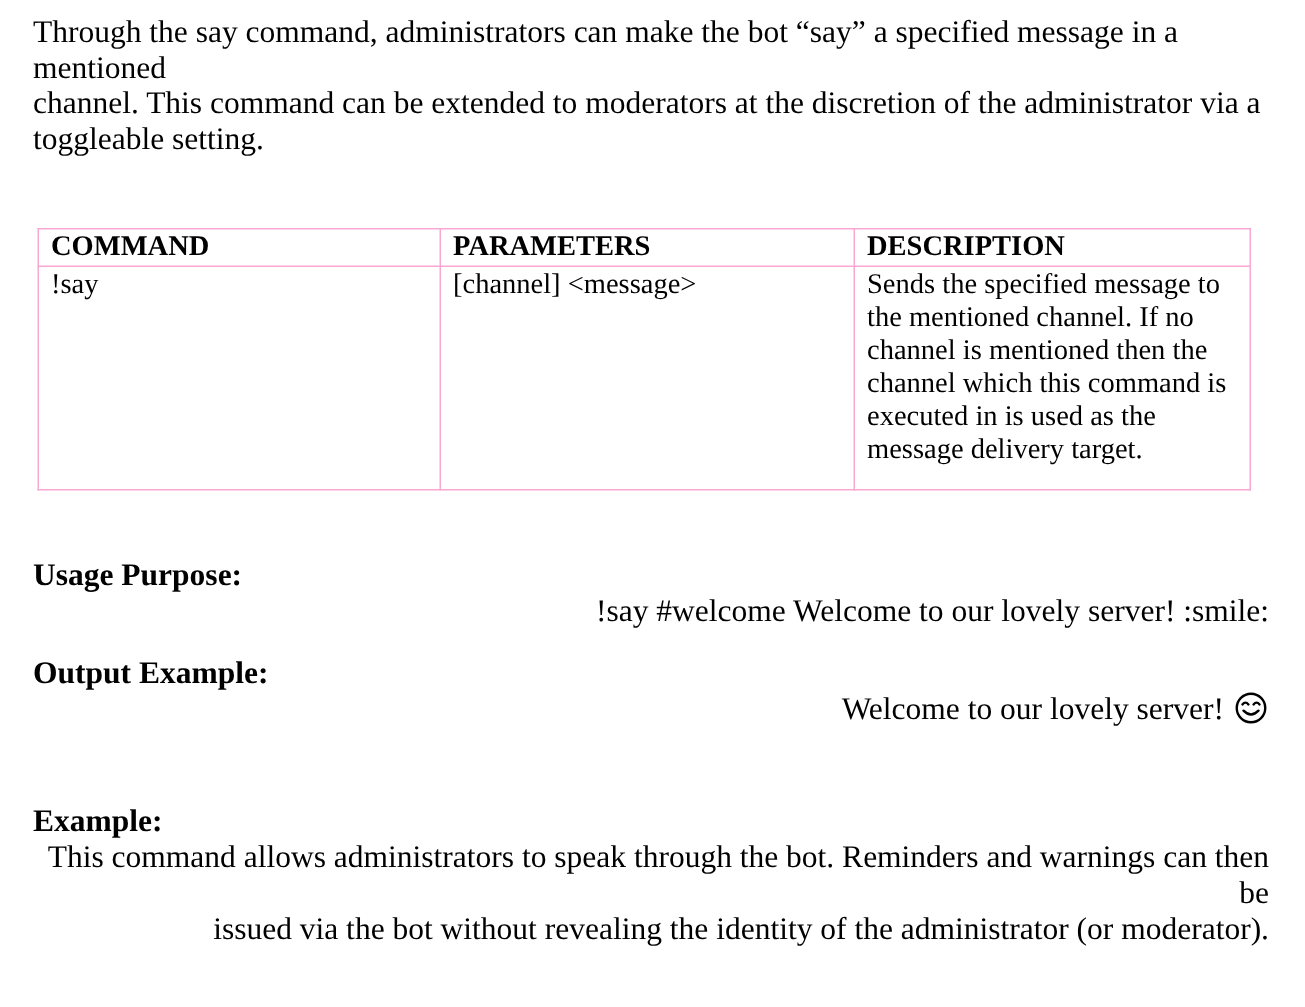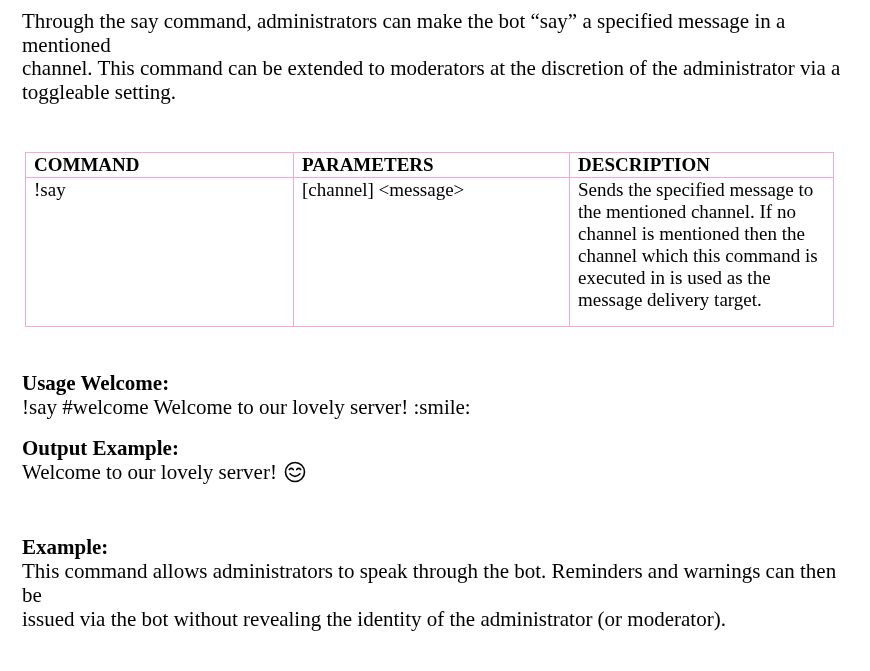--- a/index.html
+++ b/index.html
@@ -46,20 +46,21 @@
   .cell-lines { white-space: pre-line; }
 
   .section-heading {
     font-weight: bold;
     font-size: 21px;
     line-height: 24px;
   }
   .section-line {
     font-size: 21px;
     line-height: 24px;
+    text-align: right;
   }
   .sec-usage { margin-top: 44px; }
   .sec-output { margin-top: 17px; }
   .sec-purpose { margin-top: 51px; }
 
   .emoji-icon {
     display: inline-block;
     width: 24px;
     height: 24px;
     vertical-align: -5px;
@@ -97,21 +98,21 @@
 the mentioned channel. If no
 channel is mentioned then the
 channel which this command is
 executed in is used as the
 message delivery target.</td>
       </tr>
     </tbody>
   </table>
 
   <div class="sec-usage">
-    <div class="section-heading">Usage Welcome:</div>
+    <div class="section-heading">Usage Purpose:</div>
     <div class="section-line">!say #welcome Welcome to our lovely server! :smile:</div>
   </div>
 
   <div class="sec-output">
     <div class="section-heading">Output Example:</div>
     <div class="section-line"><span>Welcome to our lovely server!</span><svg class="emoji-icon" viewBox="0 0 24 24" fill="none" stroke="#000000" stroke-width="1.6" stroke-linecap="round">
           <circle cx="12" cy="12" r="9.5"></circle>
           <path d="M6.3 9.6 Q8.3 7.2 10.3 9.6"></path>
           <path d="M13.7 9.6 Q15.7 7.2 17.7 9.6"></path>
           <path d="M7 13.8 Q12 18.8 17 13.8"></path>

